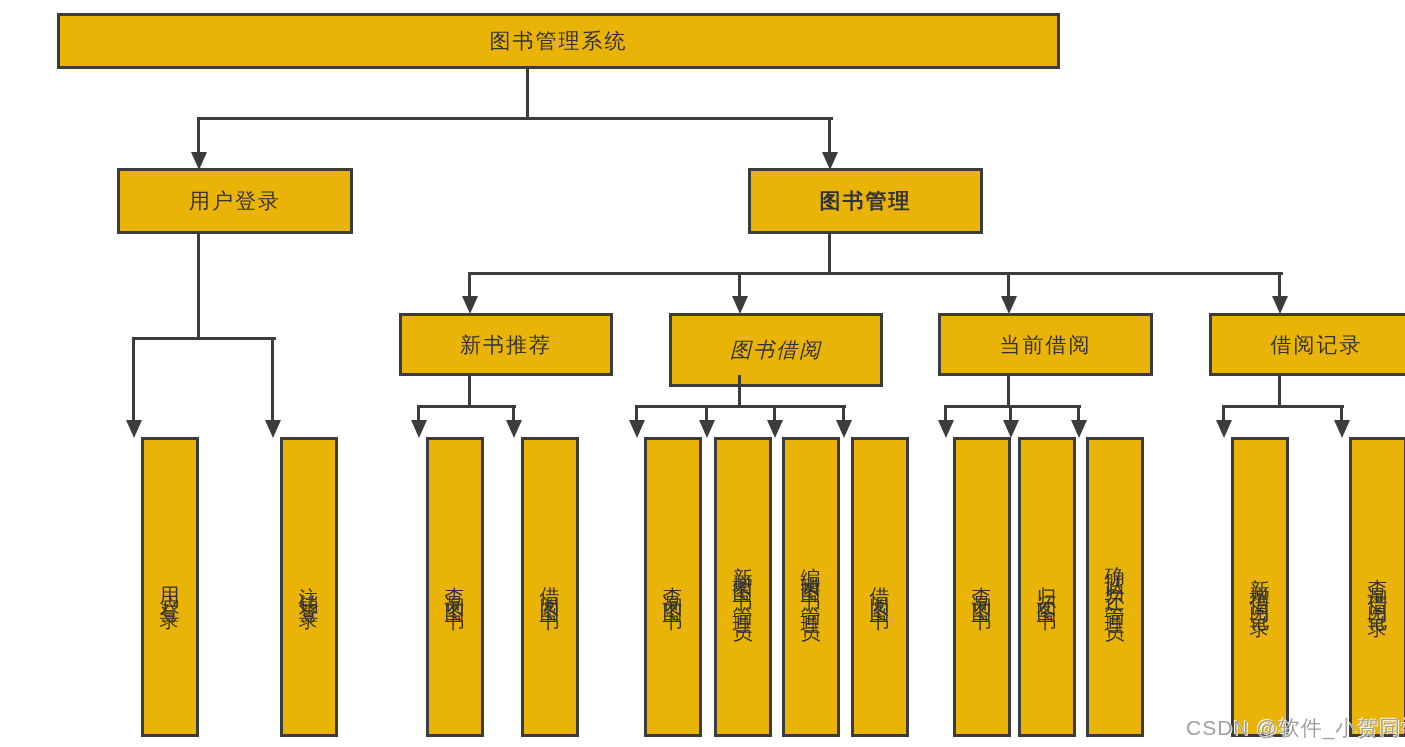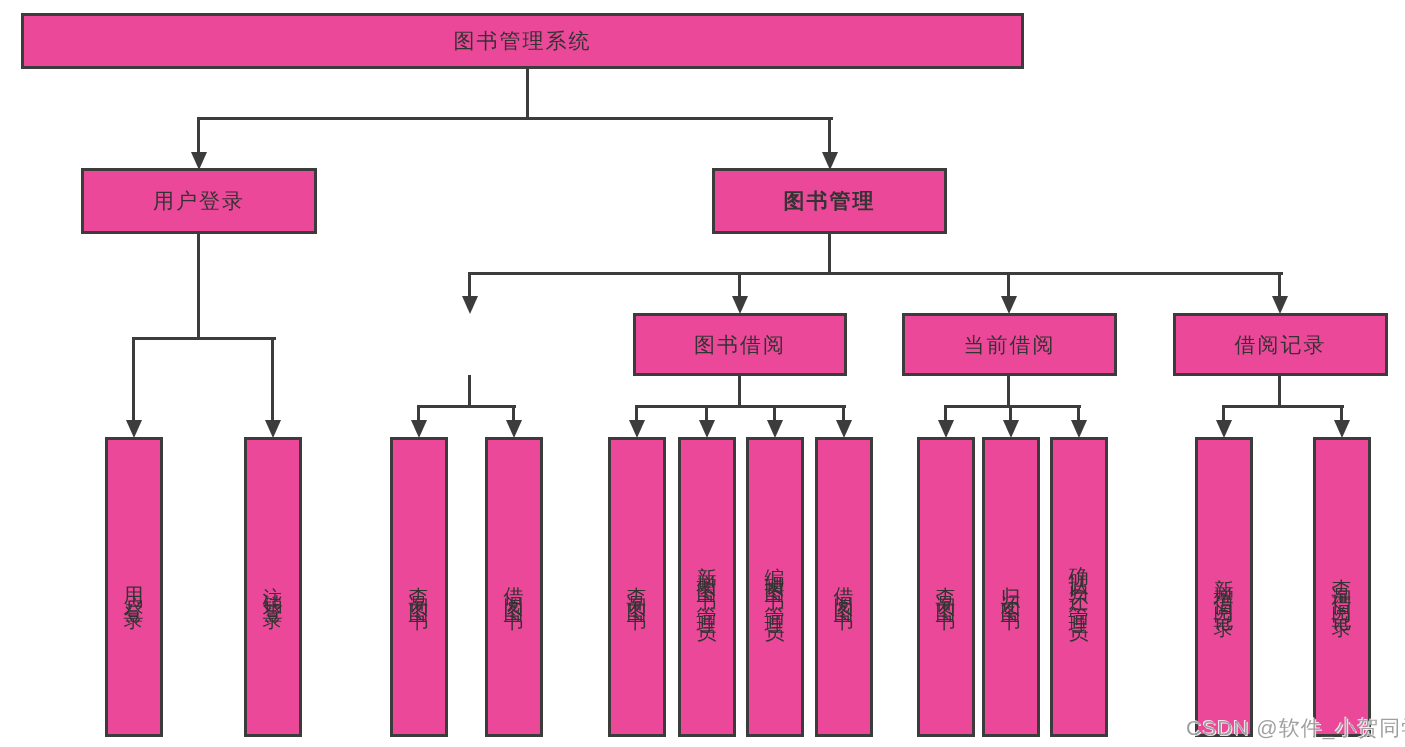--- a/index.html
+++ b/index.html
@@ -6,22 +6,22 @@
     --line:#3c3c3c;
     --text:#333333;
     --wm:#a0a0a0;
   }
   html,body{margin:0;padding:0;background:#ffffff;}
   body{font-family:"Liberation Sans","DejaVu Sans",sans-serif;color:var(--text);}
   .stage{
     position:relative;width:1405px;height:747px;background:#ffffff;overflow:hidden;
   }
   .box{
-    position:absolute;border:3px solid var(--line);background:#ec4899;box-sizing:border-box;
-    display:flex;align-items:center;justify-content:center;
+    position:absolute;border:3px solid var(--line);background:#eab308;box-sizing:border-box;
+    display:flex;align-items:center;justify-content:center;margin-left:36px;
   }
   .hlabel{font-size:21px;letter-spacing:2px;white-space:nowrap;}
   .leaf{width:58px;height:300px;top:437px;}
   .vtext{
     writing-mode:vertical-rl;text-orientation:mixed;
     font-size:20px;letter-spacing:8px;line-height:1;white-space:nowrap;
   }
   .vline{position:absolute;width:3px;background:var(--line);}
   .hline{position:absolute;height:3px;background:var(--line);}
   .arrow{
@@ -69,21 +69,24 @@
   <div class="hline" style="left:468px;top:272px;width:815px;"></div>
   <div class="vline" style="left:468px;top:272px;height:26px;"></div>
   <div class="vline" style="left:738px;top:272px;height:26px;"></div>
   <div class="vline" style="left:1007px;top:272px;height:26px;"></div>
   <div class="vline" style="left:1278px;top:272px;height:26px;"></div>
   <div class="arrow" style="left:462px;top:296px;"></div>
   <div class="arrow" style="left:732px;top:296px;"></div>
   <div class="arrow" style="left:1001px;top:296px;"></div>
   <div class="arrow" style="left:1272px;top:296px;"></div>
 
-  <div class="box" style="left:633px;top:313px;width:214px;height:63px;">
+  <div class="box" style="left:363px;top:313px;width:214px;height:63px;">
+    <span class="hlabel">新书推荐</span>
+  </div>
+  <div class="box" style="left:633px;top:313px;width:214px;height:74px;font-style:italic;">
     <span class="hlabel">图书借阅</span>
   </div>
   <div class="box" style="left:902px;top:313px;width:215px;height:63px;">
     <span class="hlabel">当前借阅</span>
   </div>
   <div class="box" style="left:1173px;top:313px;width:215px;height:63px;">
     <span class="hlabel">借阅记录</span>
   </div>
 
   <div class="vline" style="left:468px;top:375px;height:33px;"></div>

